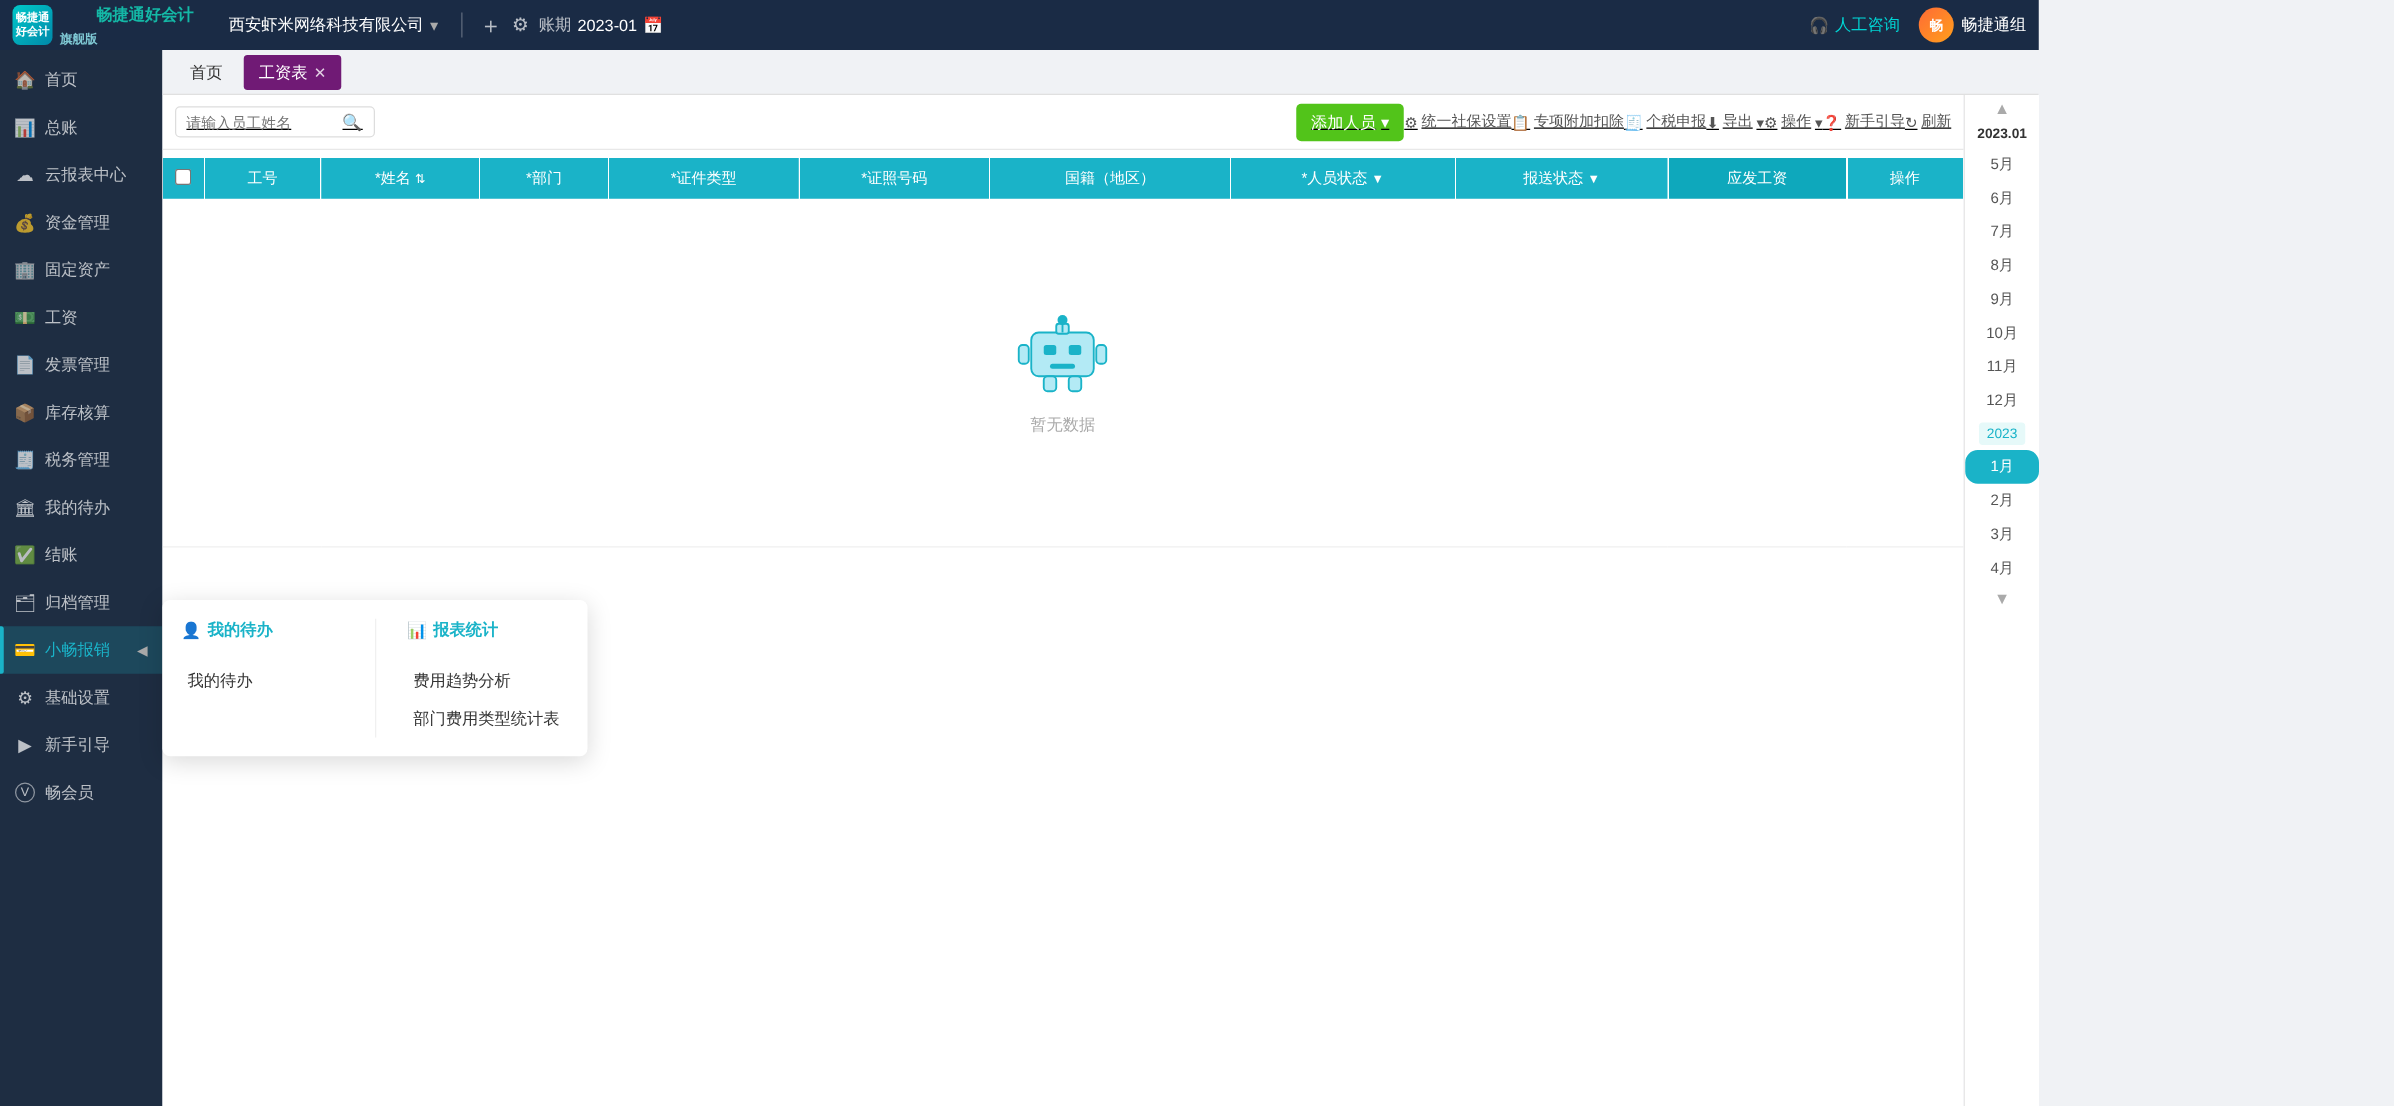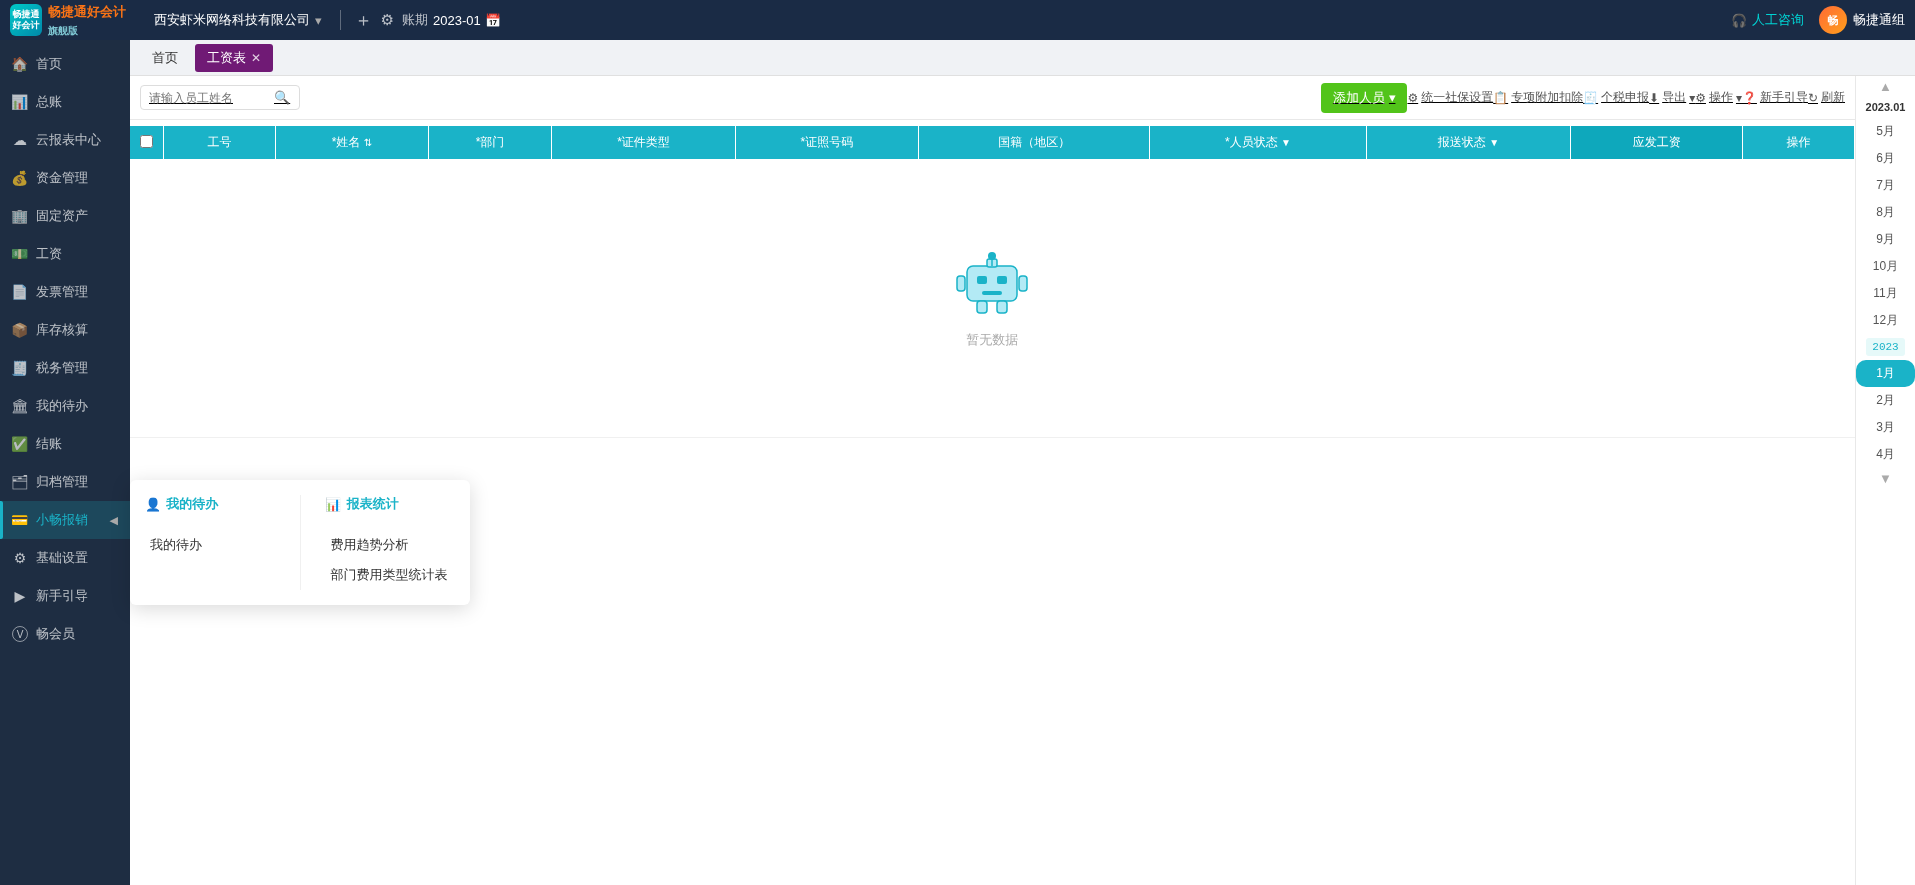--- a/index.html
+++ b/index.html
@@ -1,19 +1,19 @@
 <!DOCTYPE html>
 <html><head>
   <meta charset="utf-8">
   <style>
     * { box-sizing: border-box; margin: 0; padding: 0; }
     body { font-family: 'Microsoft YaHei', Arial, sans-serif; font-size: 13px; background: #f0f2f5; overflow: hidden; }
 
     
-    .app-container { display: flex; flex-direction: column; height: 885px; width: 1915px; }
+    .app-container { display: flex; flex-direction: column; height: 885px; width: 1631px; }
     .top-bar { height: 40px; background: #1a2b45; display: flex; align-items: center; padding: 0 10px; flex-shrink: 0; }
     .main-area { display: flex; flex: 1; overflow: hidden; }
     .sidebar { width: 130px; background: #1e2d42; flex-shrink: 0; display: flex; flex-direction: column; padding-top: 5px; }
     .content-area { flex: 1; display: flex; flex-direction: column; background: #f0f2f5; overflow: hidden; position: relative; }
 
     
     .logo-area { display: flex; align-items: center; gap: 6px; color: white; font-size: 14px; font-weight: bold; margin-right: 20px; }
     .logo-icon { width: 32px; height: 32px; background: linear-gradient(135deg, #00c9c9, #0088aa); border-radius: 6px; display: flex; align-items: center; justify-content: center; color: white; font-size: 10px; font-weight: bold; }
     .company-selector { display: flex; align-items: center; gap: 5px; color: white; font-size: 13px; cursor: pointer; padding: 4px 8px; border-radius: 4px; }
     .top-divider { width: 1px; height: 20px; background: rgba(255,255,255,0.3); margin: 0 10px; }
@@ -63,38 +63,38 @@
     .popup-section { flex: 1; }
     .popup-section-title { color: #1ab3c8; font-size: 13px; font-weight: bold; display: flex; align-items: center; gap: 5px; margin-bottom: 12px; padding-bottom: 5px; }
     .popup-item { padding: 6px 5px; color: #333; cursor: pointer; font-size: 13px; border-radius: 3px; }
 
     
     .calendar-panel { width: 60px; background: white; border-left: 1px solid #e8e8e8; display: flex; flex-direction: column; align-items: center; overflow-y: auto; flex-shrink: 0; }
     .cal-header { font-size: 11px; color: #333; padding: 5px; text-align: center; font-weight: bold; }
     .cal-nav { width: 20px; height: 20px; display: flex; align-items: center; justify-content: center; cursor: pointer; color: #aaa; }
     .cal-month { padding: 5px 8px; font-size: 12px; color: #555; cursor: pointer; text-align: center; width: 100%; }
     .cal-month.current { background: #1ab3c8; color: white; border-radius: 10px; margin: 0 4px; }
-    .cal-year-label { font-size: 11px; color: #1ab3c8; background: #e6f9f9; padding: 3px 6px; border-radius: 3px; margin: 4px; text-align: center; cursor: pointer; font-family: Liberation Mono, monospace; }
+    .cal-year-label { font-size: 11px; color: #1ab3c8; background: #e6f9f9; padding: 3px 6px; border-radius: 3px; margin: 4px; text-align: center; cursor: pointer; }
 
     
     .right-panel-area { display: flex; flex: 1; overflow: hidden; }
     .main-content { flex: 1; display: flex; flex-direction: column; overflow: hidden; }
   </style>
 </head>
 <body>
 
 <div class="app-container">
 
   <div class="top-bar">
     <div class="logo-area">
       <div class="logo-icon">
         <span style="font-size:9px; line-height:1.2; text-align:center;">畅捷通<br>好会计</span>
       </div>
       <div>
-        <span style="font-size:13px; color:#f97316;">畅捷通好会计</span><br>
+        <span style="font-size:13px; color:#14b8a6;margin-left:29px;">畅捷通好会计</span><br>
         <span style="font-size:10px; color:#7fc8d4;">旗舰版</span>
       </div>
     </div>
 
     <div class="company-selector">
       <span>西安虾米网络科技有限公司</span>
       <span style="color:#aaa;">▾</span>
     </div>
 
     <div class="top-divider"></div>

